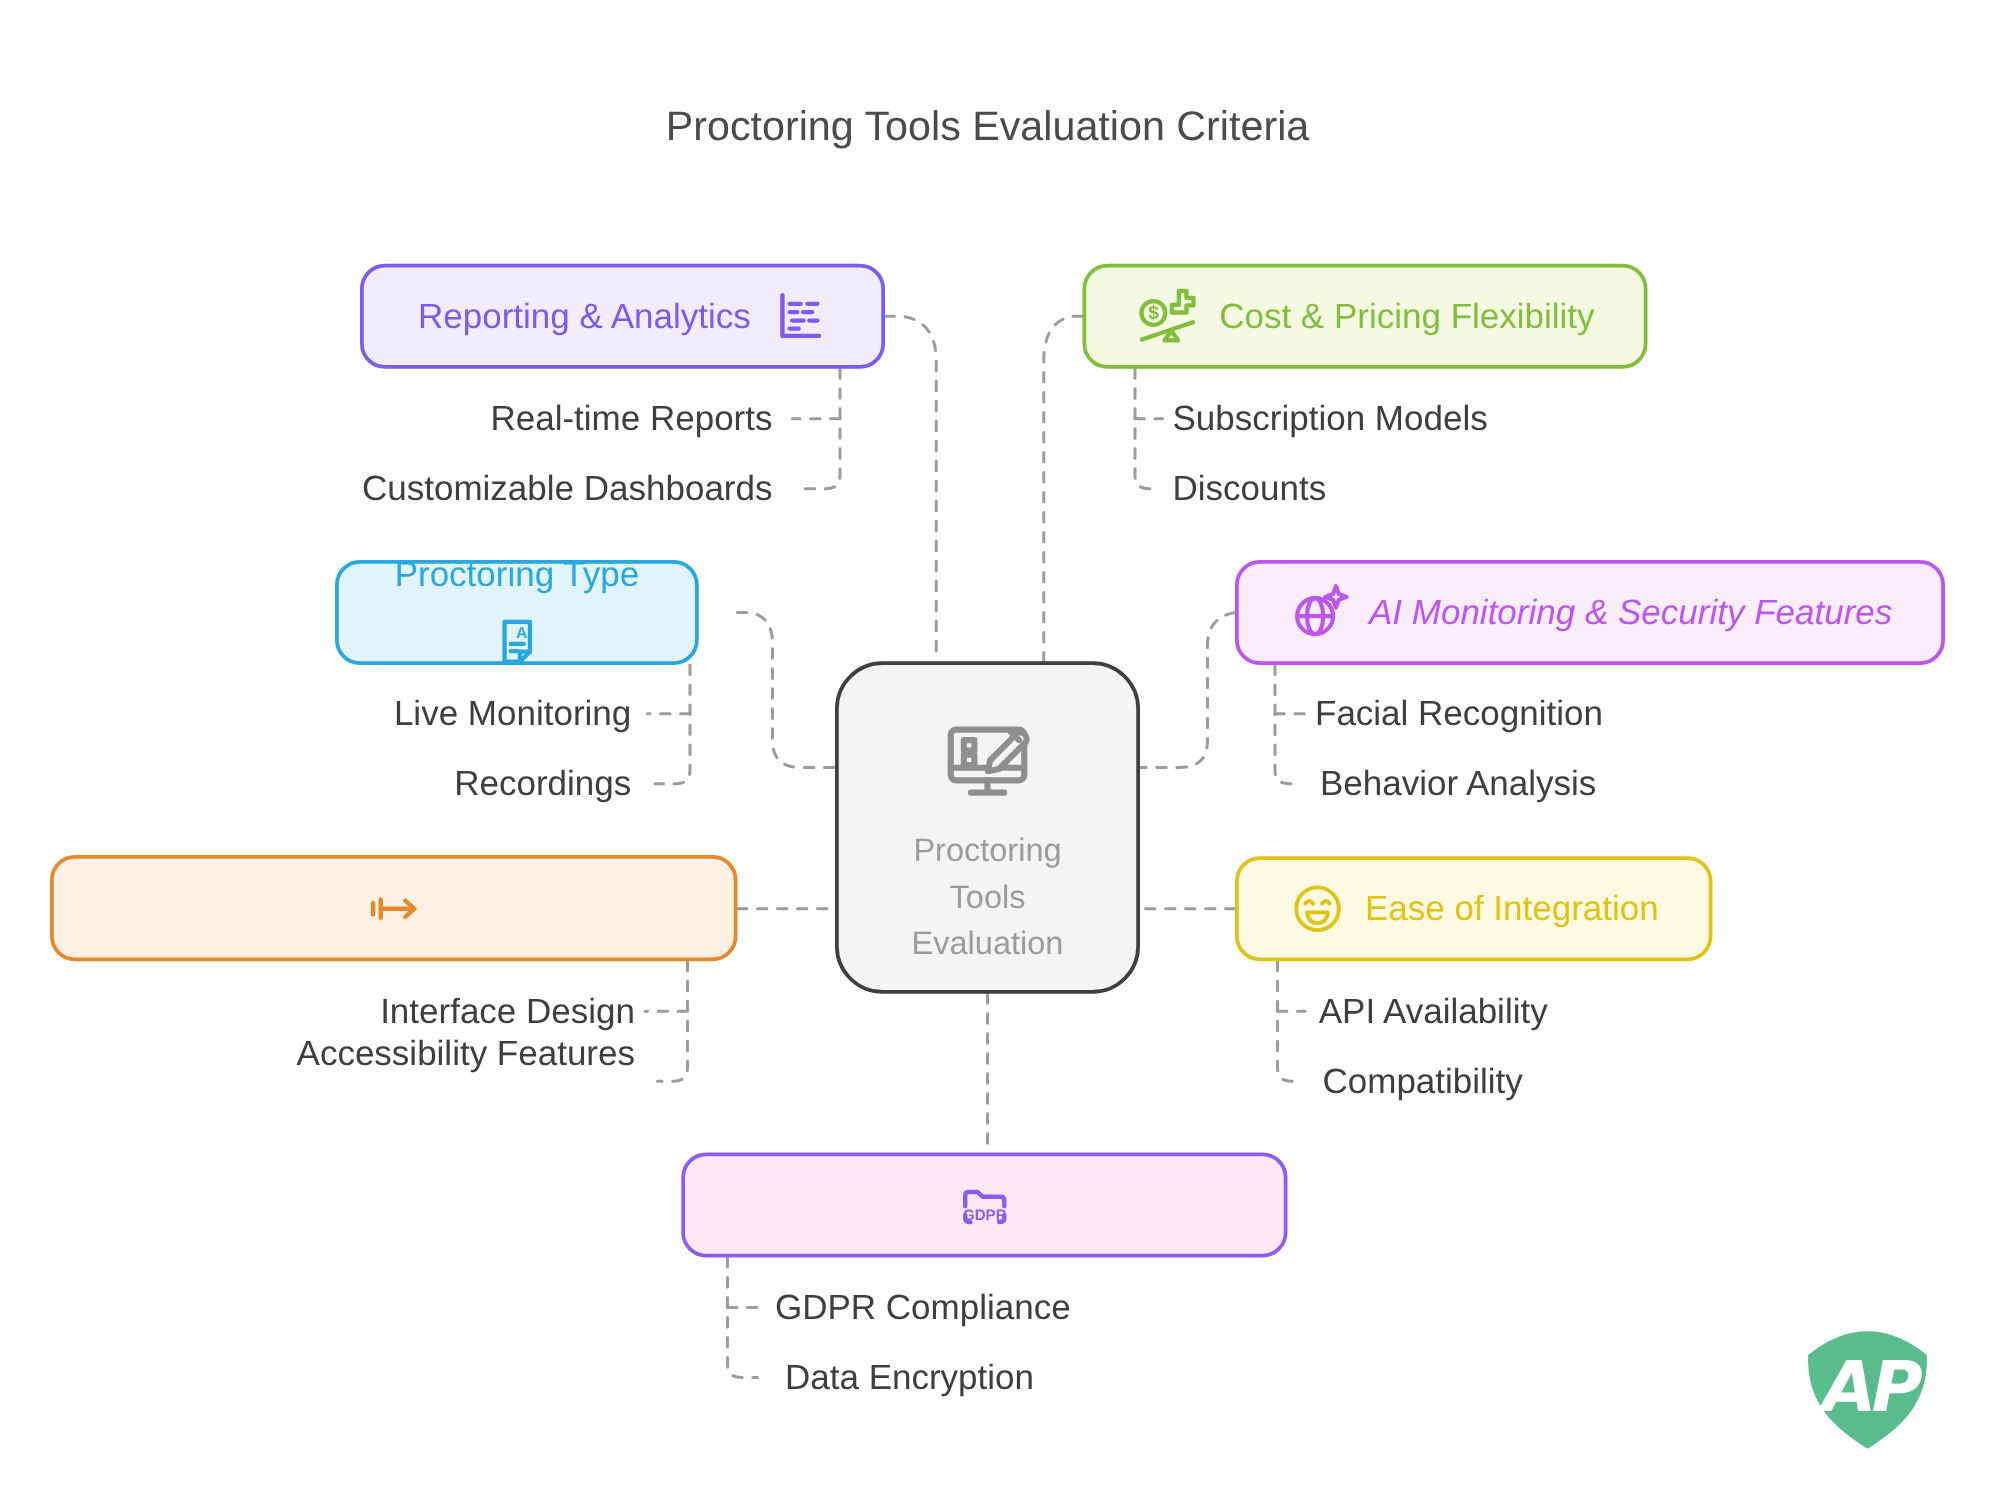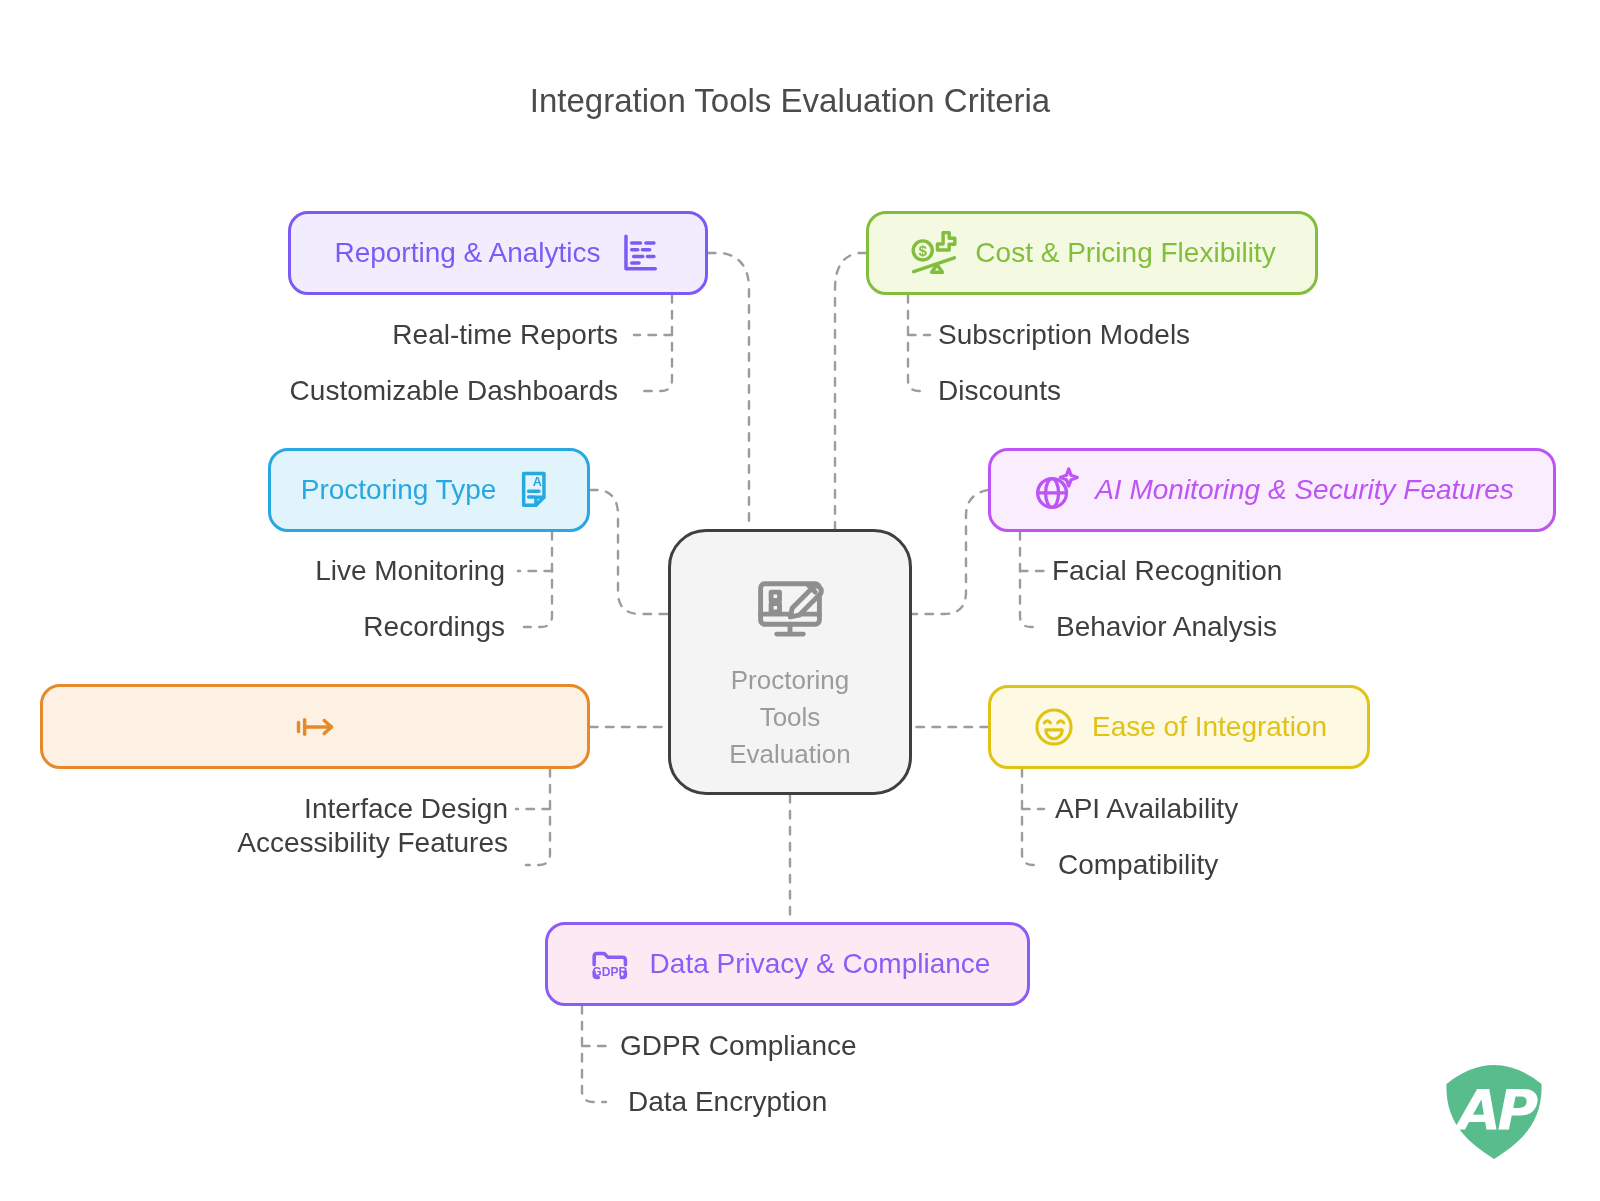--- a/index.html
+++ b/index.html
@@ -34,21 +34,21 @@
   .central .clabel{
     margin-top:16px;text-align:center;font-size:26px;line-height:37px;color:#9B9B9B;
   }
   .logo{position:absolute;left:1433px;top:1054px;}
 </style>
 </head>
 <body>
 
 <div id="canvas">
 
-  <div class="title">Integration Tools Evaluation Criteria</div>
+  <div class="title">Proctoring Tools Evaluation Criteria</div>
 
   <svg id="connectors" width="1600" height="1201" viewBox="0 0 1600 1201" style="color: rgb(156, 156, 156);">
     <g fill="none" stroke="currentColor" stroke-width="2.4" stroke-linecap="round" stroke-dasharray="7.5 8.5">
       <path d="M708 253 H722 Q749 257 749 289 V529"></path>
       <path d="M866 253 H858 Q835 257 835 289 V529"></path>
       <path d="M590 490 H600 Q618 493 618 515 V592 Q618 614 640 614 H668"></path>
       <path d="M988 490 Q966 494 966 516 V592 Q966 614 944 614 H912"></path>
       <path d="M590 727 H668"></path>
       <path d="M988 727 H912"></path>
       <path d="M790 795 V922"></path>
@@ -110,21 +110,21 @@
         <path d="M16.2 2.6 h2.8 v2.6 h2.6 v2.8 h-2.6 v2.6 h-2.8 V10.6 h-2.6 V7.8 h2.6 z"></path>
         <path d="M2.6 20.6 L21.4 14.2"></path>
         <path d="M13.4 17.4 l2.5 3.5 h-5 z"></path>
       </svg>
     </span>
     <span class="nlabel">Cost &amp; Pricing Flexibility</span>
   </div>
   <div class="child" style="top:316px;left:938px">Subscription Models</div>
   <div class="child" style="top:372px;left:938px">Discounts</div>
 
-  <div class="box" style="left: 268px; top: 448px; width: 322px; height: 84px; color: rgb(39, 168, 224); background-color: rgb(225, 243, 251);">
+  <div class="box" style="left: 268px; top: 448px; width: 291px; height: 84px; color: rgb(39, 168, 224); background-color: rgb(225, 243, 251); flex-direction: column;">
     <span class="nlabel">Proctoring Type</span>
     <span class="icon">
       <svg width="46" height="46" viewBox="0 0 24 24" fill="none" stroke="currentColor" stroke-width="1.8" stroke-linecap="round" stroke-linejoin="round">
         <path d="M6.6 3.4 h10.6 v12.4 l-4.2 4.2 H6.6 z"></path>
         <path d="M17.2 15.8 h-4.2 v4.2"></path>
         <text x="13.8" y="10" font-size="6.6" font-weight="bold" text-anchor="middle" fill="currentColor" stroke="none">A</text>
         <path d="M9.2 12.6 h5.4 M9.2 15.6 h3"></path>
       </svg>
     </span>
   </div>
@@ -174,21 +174,20 @@
 
   <div class="box" style="left: 545px; top: 922px; width: 485px; height: 84px; color: #8b5cf6; background-color: rgb(253, 233, 243);">
     <span class="icon">
       <svg width="50" height="50" viewBox="0 0 24 24" fill="none" stroke="currentColor" stroke-width="1.7" stroke-linecap="round" stroke-linejoin="round">
         <path d="M4.4 12.4 V8.4 Q4.4 7 5.8 7 h3.4 l1.8 1.8 h7 Q19.4 8.8 19.4 10.2 v2.2"></path>
         <path d="M4.4 15.9 v1.1 Q4.4 18.5 5.9 18.5 h.5"></path>
         <path d="M19.4 15.9 v1.1 Q19.4 18.5 17.9 18.5 h-.5"></path>
         <text x="11.9" y="17.7" font-size="5.8" font-weight="bold" text-anchor="middle" fill="currentColor" stroke="none">GDPR</text>
       </svg>
     </span>
-    <span class="nlabel">Data Privacy &amp; Compliance</span>
   </div>
   <div class="child" style="top:1027px;left:620px">GDPR Compliance</div>
   <div class="child" style="top:1083px;left:628px">Data Encryption</div>
 
   <div class="logo" style="color: rgb(88, 188, 140);">
     <svg width="122" height="110" viewBox="0 0 122 110">
       <path fill="currentColor" d="M61 105 C36 89 12 70 13.5 30 Q37 11 61 11 Q85 11 108.5 30 C110 70 86 89 61 105 Z"></path>
       <text x="63" y="75" text-anchor="middle" font-size="56" font-weight="bold" font-style="italic" fill="#ffffff" font-family="DejaVu Sans, sans-serif" letter-spacing="-4">AP</text>
     </svg>
   </div>

